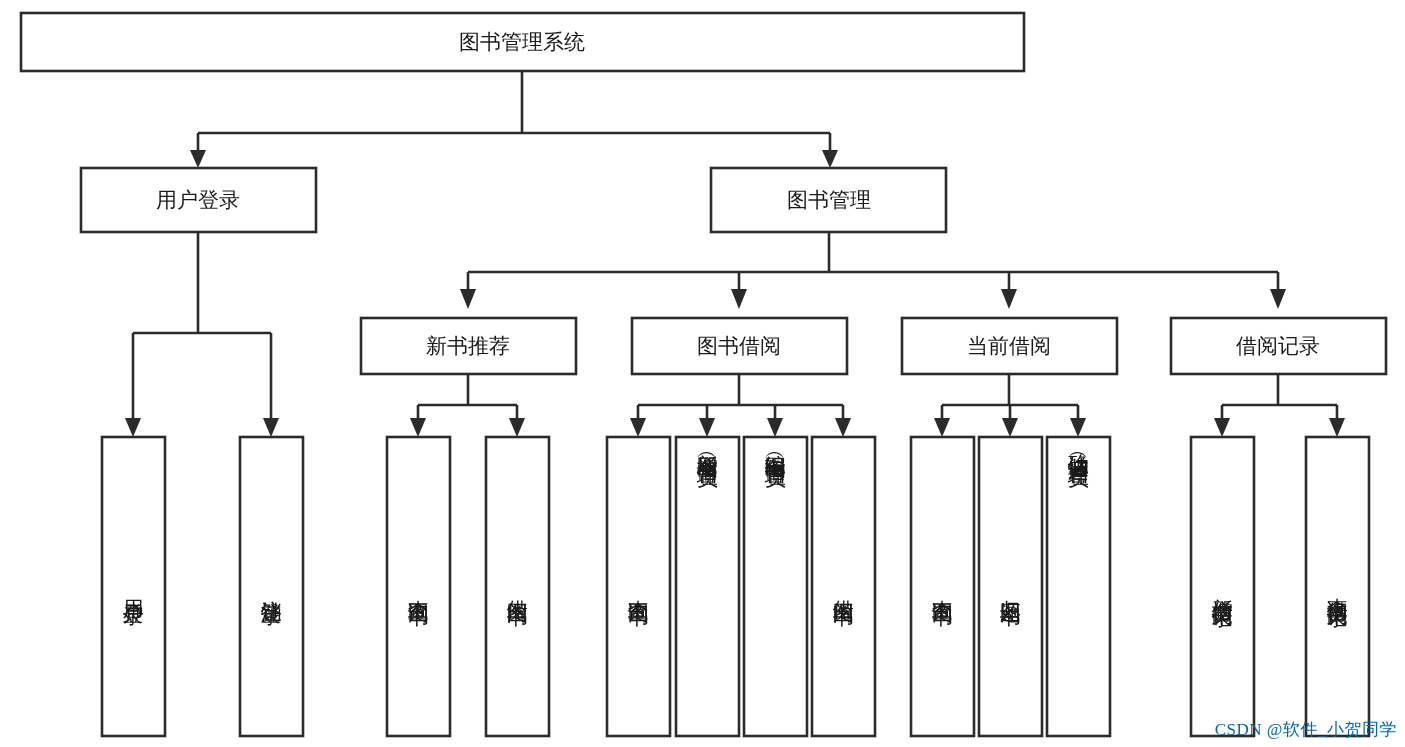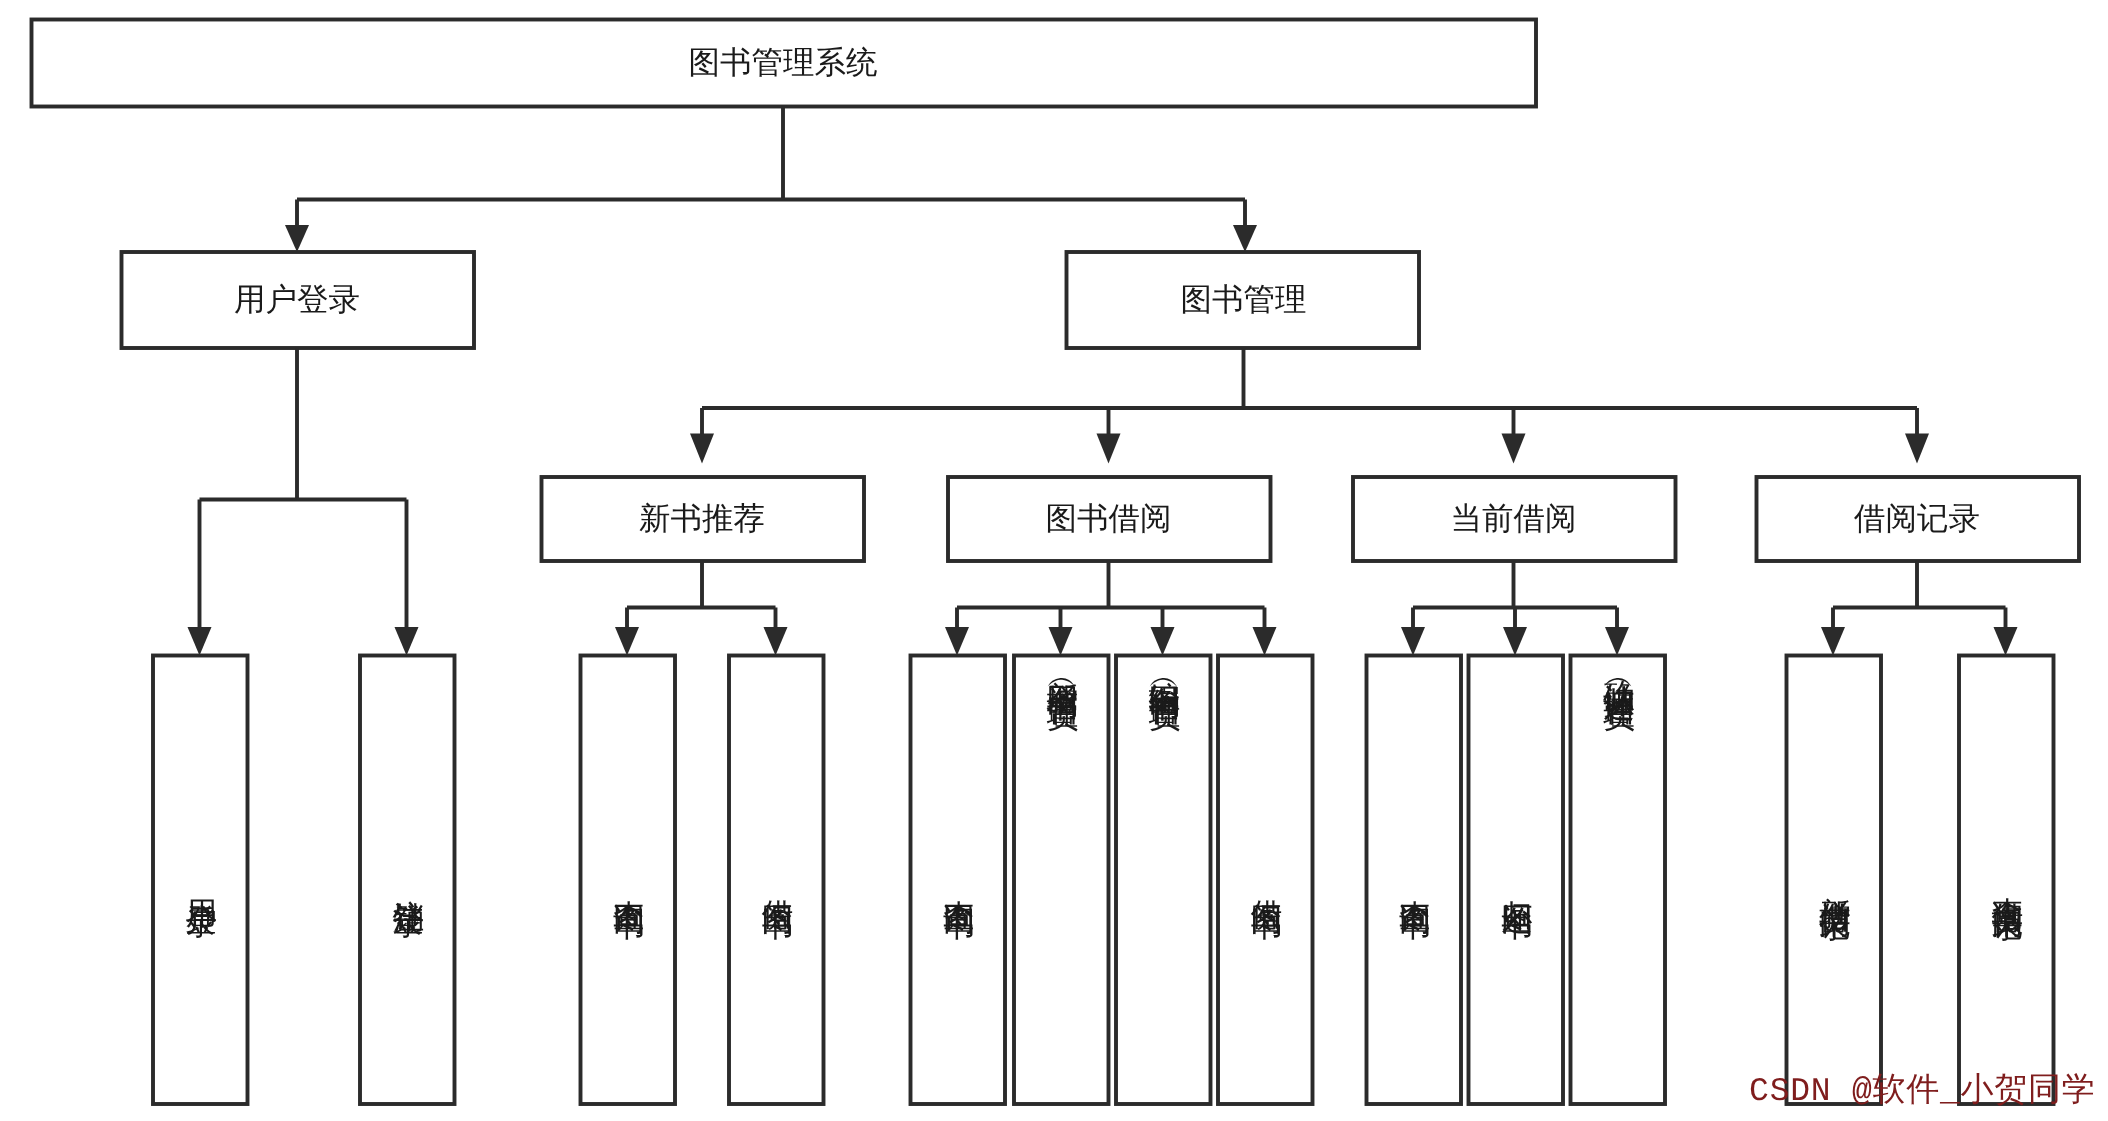--- a/index.html
+++ b/index.html
@@ -63,23 +63,23 @@
     line-height: 1.12;
     color: #1a1a1a;
     letter-spacing: 2px;
     white-space: nowrap;
     text-align: center;
   }
   .watermark {
     position: absolute;
     right: 8px;
     bottom: 6px;
-    font-family: Liberation Mono, monospace;
-    font-size: 22px;
-    color: #7f1d1d;
+    font-family: Liberation Serif, serif;
+    font-size: 17px;
+    color: #0369a1;
     letter-spacing: 0.5px;
     white-space: nowrap;
   }
 </style>
 </head>
 <body>
 
 <div id="diagram-root">
 
   <svg class="flow" viewBox="0 0 1405 747">

